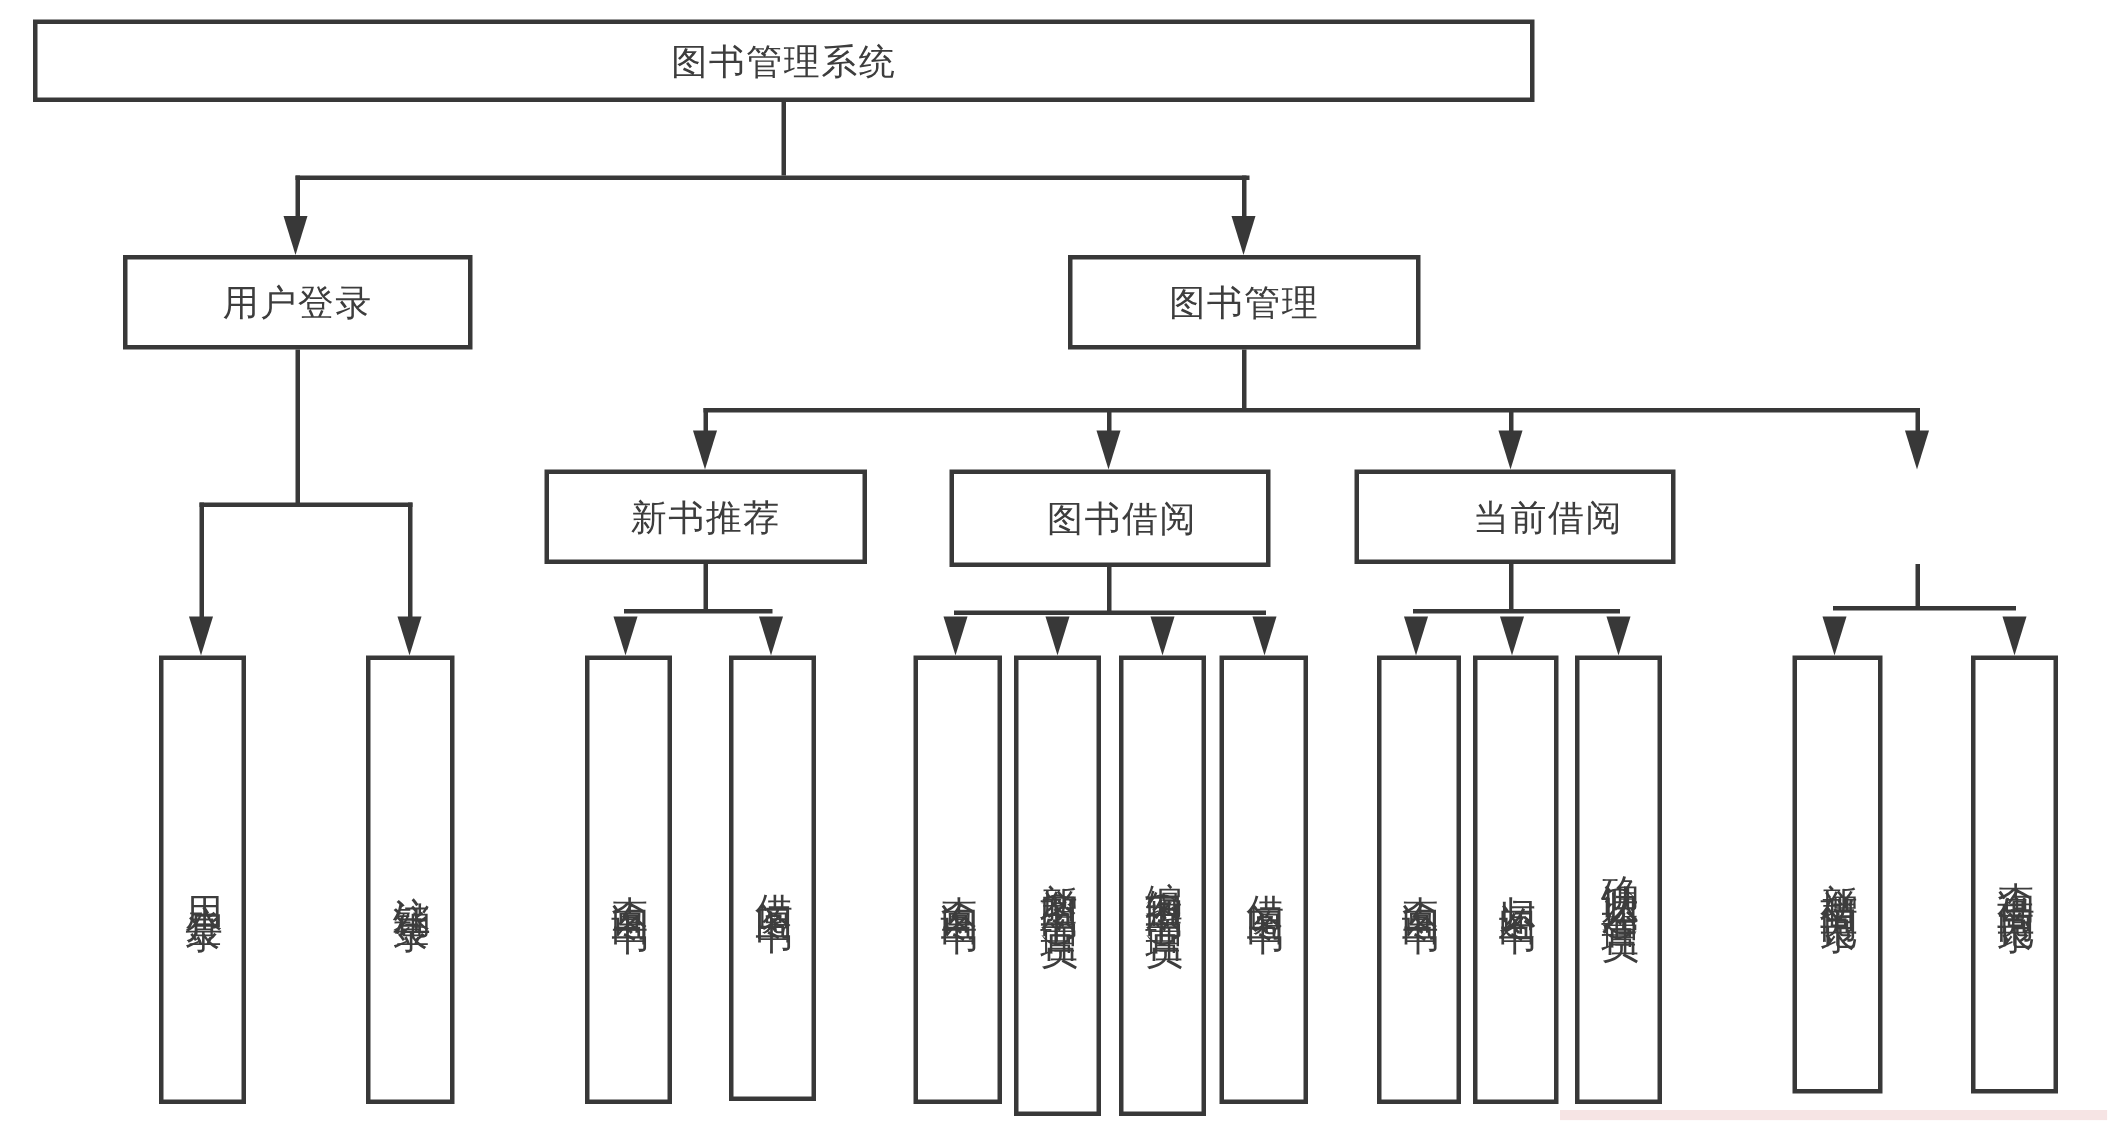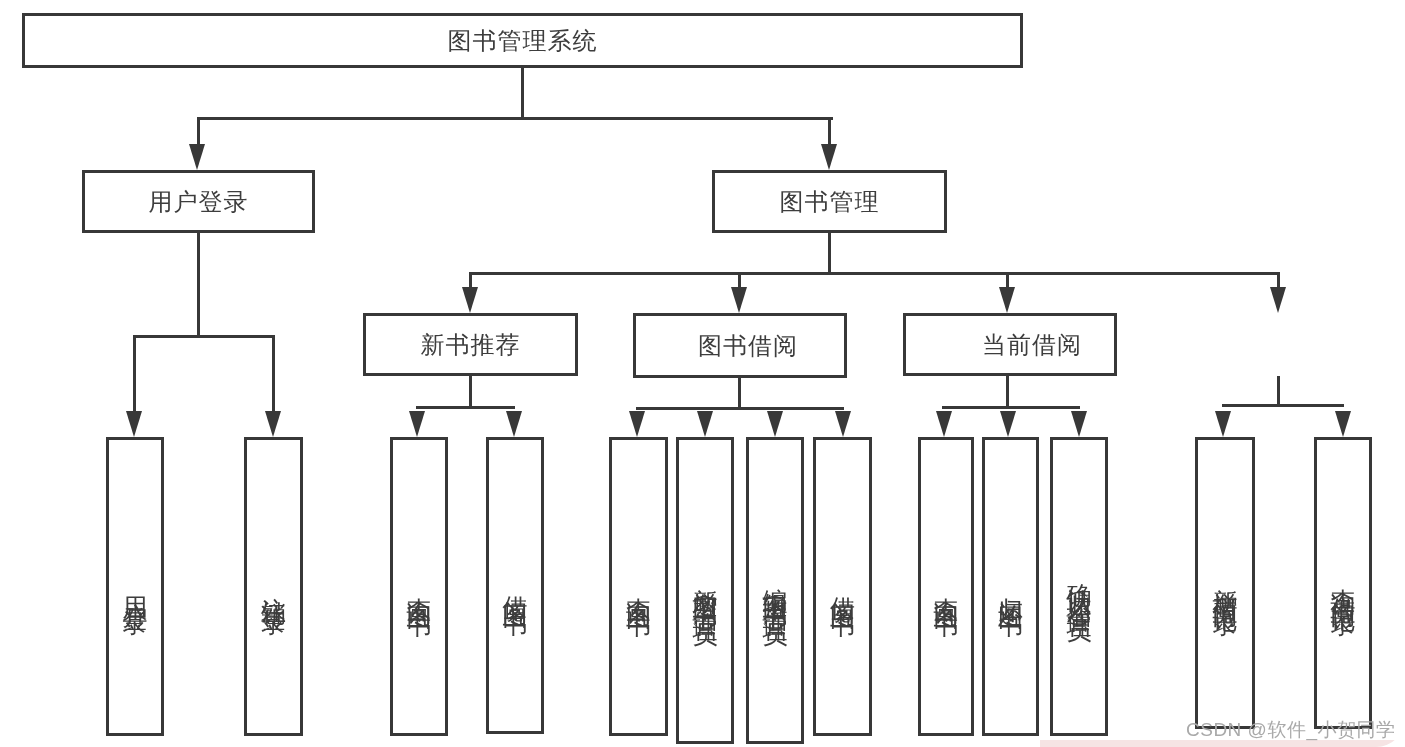--- a/index.html
+++ b/index.html
@@ -1,19 +1,18 @@
 <!DOCTYPE html>
 <html><head>
 <meta charset="utf-8">
 <style>
   html,body{margin:0;padding:0;background:#ffffff;}
   .canvas{
     position:relative;width:1405px;height:747px;background:#ffffff;overflow:hidden;
     font-family:"Liberation Sans","DejaVu Sans",sans-serif;
-    border-radius:29px;
   }
   .box{
     position:absolute;box-sizing:border-box;border:3px solid #383838;background:#ffffff;
     display:flex;align-items:center;justify-content:center;color:#3d3d3d;
   }
   .box-h span{font-size:24px;letter-spacing:1px;white-space:nowrap;}
   .box-v span{
     writing-mode:vertical-rl;font-size:25px;letter-spacing:5px;line-height:1;
     white-space:nowrap;
   }
@@ -138,15 +137,14 @@
   <div class="arrow" style="left:697px;top:411px;"></div>
   <div class="arrow" style="left:767px;top:411px;"></div>
   <div class="arrow" style="left:835px;top:411px;"></div>
   <div class="arrow" style="left:936px;top:411px;"></div>
   <div class="arrow" style="left:1000px;top:411px;"></div>
   <div class="arrow" style="left:1071px;top:411px;"></div>
   <div class="arrow" style="left:1215px;top:411px;"></div>
   <div class="arrow" style="left:1335px;top:411px;"></div>
 
   <div class="pink-band"></div>
-  <div class="watermark">CSDN @软件_小贺同学</div>
 
 </div>
 
 </body></html>

